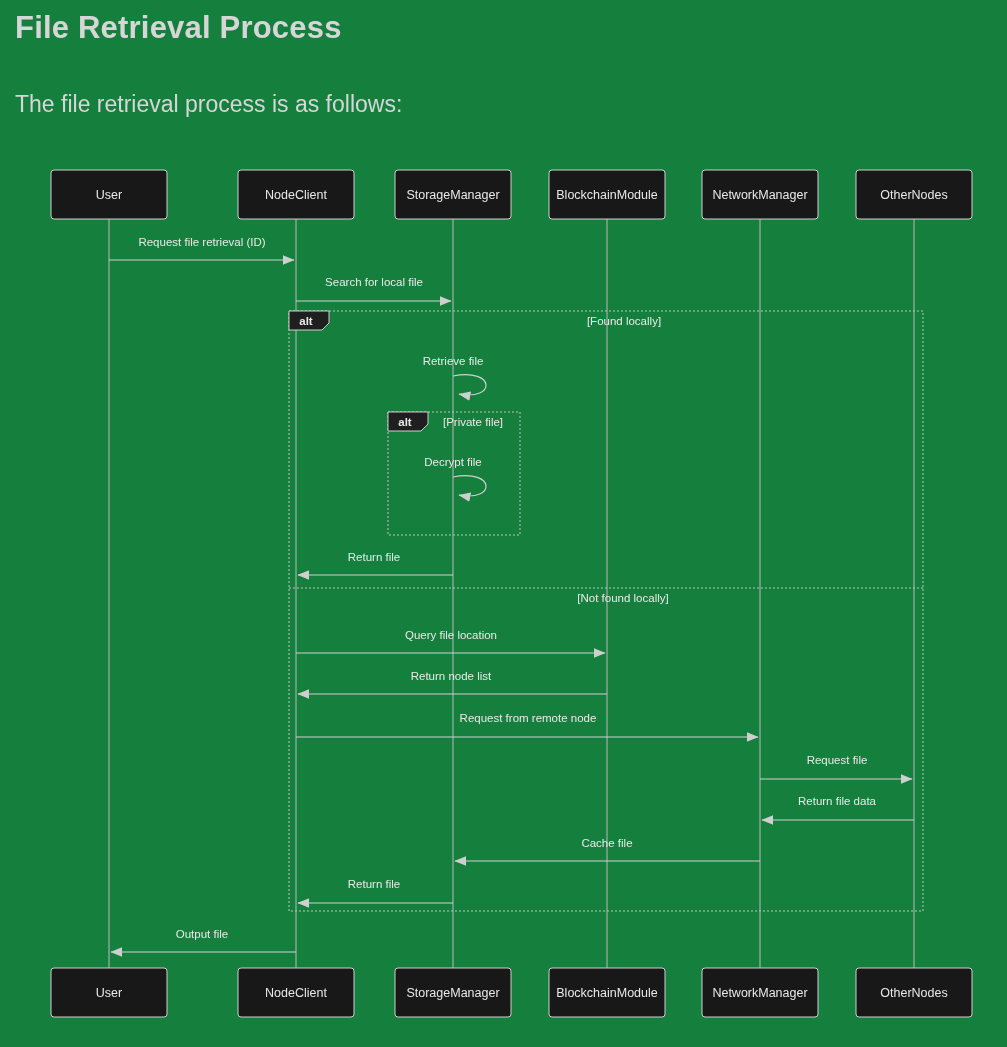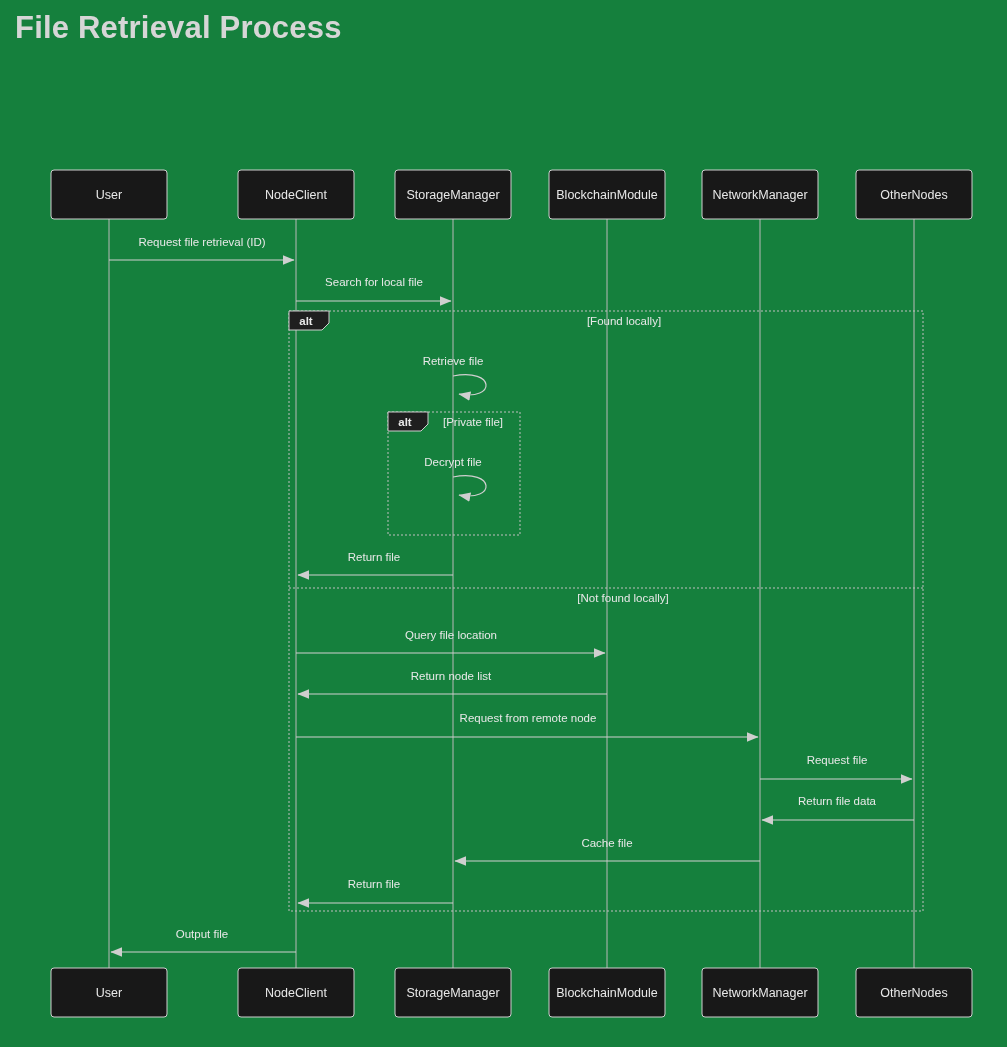--- a/index.html
+++ b/index.html
@@ -95,20 +95,21 @@
     text-anchor: middle;
     dominant-baseline: middle;
   }
 </style>
 </head>
 <body>
 
 <div id="page">
 
   <h1 id="doc-title">File Retrieval Process</h1>
+  <p id="doc-intro">The file retrieval process is as follows:</p>
 
   <svg id="diagram-svg" width="1007" height="1047" viewBox="0 0 1007 1047">
     <defs>
       <marker id="arw" markerWidth="11" markerHeight="9" refX="9.5" refY="4" orient="auto">
         <path d="M0,0 L10,4 L0,8 z" fill="#cfcfcf"></path>
       </marker>
     </defs>
 
     <g>
       <line class="lifeline" x1="109" y1="219" x2="109" y2="968"></line>

